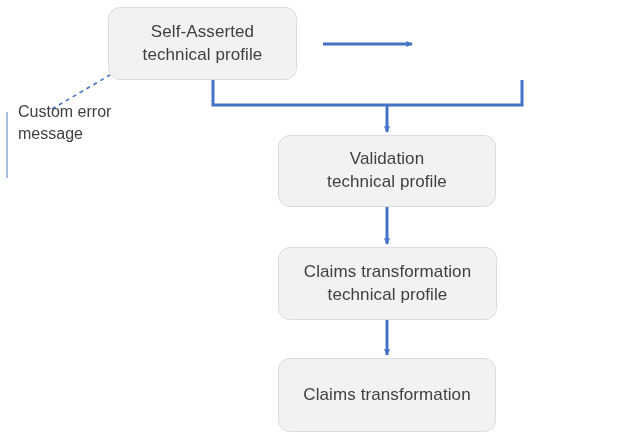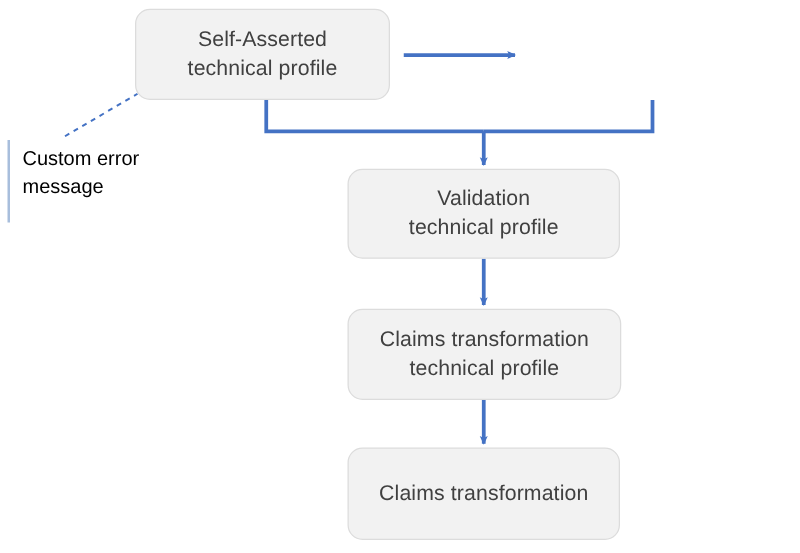--- a/index.html
+++ b/index.html
@@ -34,21 +34,21 @@
     letter-spacing: 0.1px;
     padding: 4px 10px;
   }
   .node-box .node-label {
     display: block;
     white-space: pre-line;
   }
   #node-self-asserted {
     left: 108px;
     top: 7px;
-    width: 204px;
+    width: 189px;
     height: 73px;
   }
   #node-display-control {
     left: 415px;
     top: 8px;
     width: 216px;
     height: 72px;
   }
   #node-validation {
     left: 278px;
@@ -80,23 +80,23 @@
     position: absolute;
     left: 6px;
     top: 112px;
     width: 2px;
     height: 66px;
     background: #A8BEDC;
   }
   #error-callout-text {
     position: absolute;
     left: 18px;
-    top: 117px;
+    top: 101px;
     width: 150px;
-    color: #000000;
+    color: #404040;
     font-size: 16px;
     line-height: 1.4;
     white-space: pre-line;
   }
 </style>
 </head>
 <body>
 
 <div id="diagram-canvas">
 

